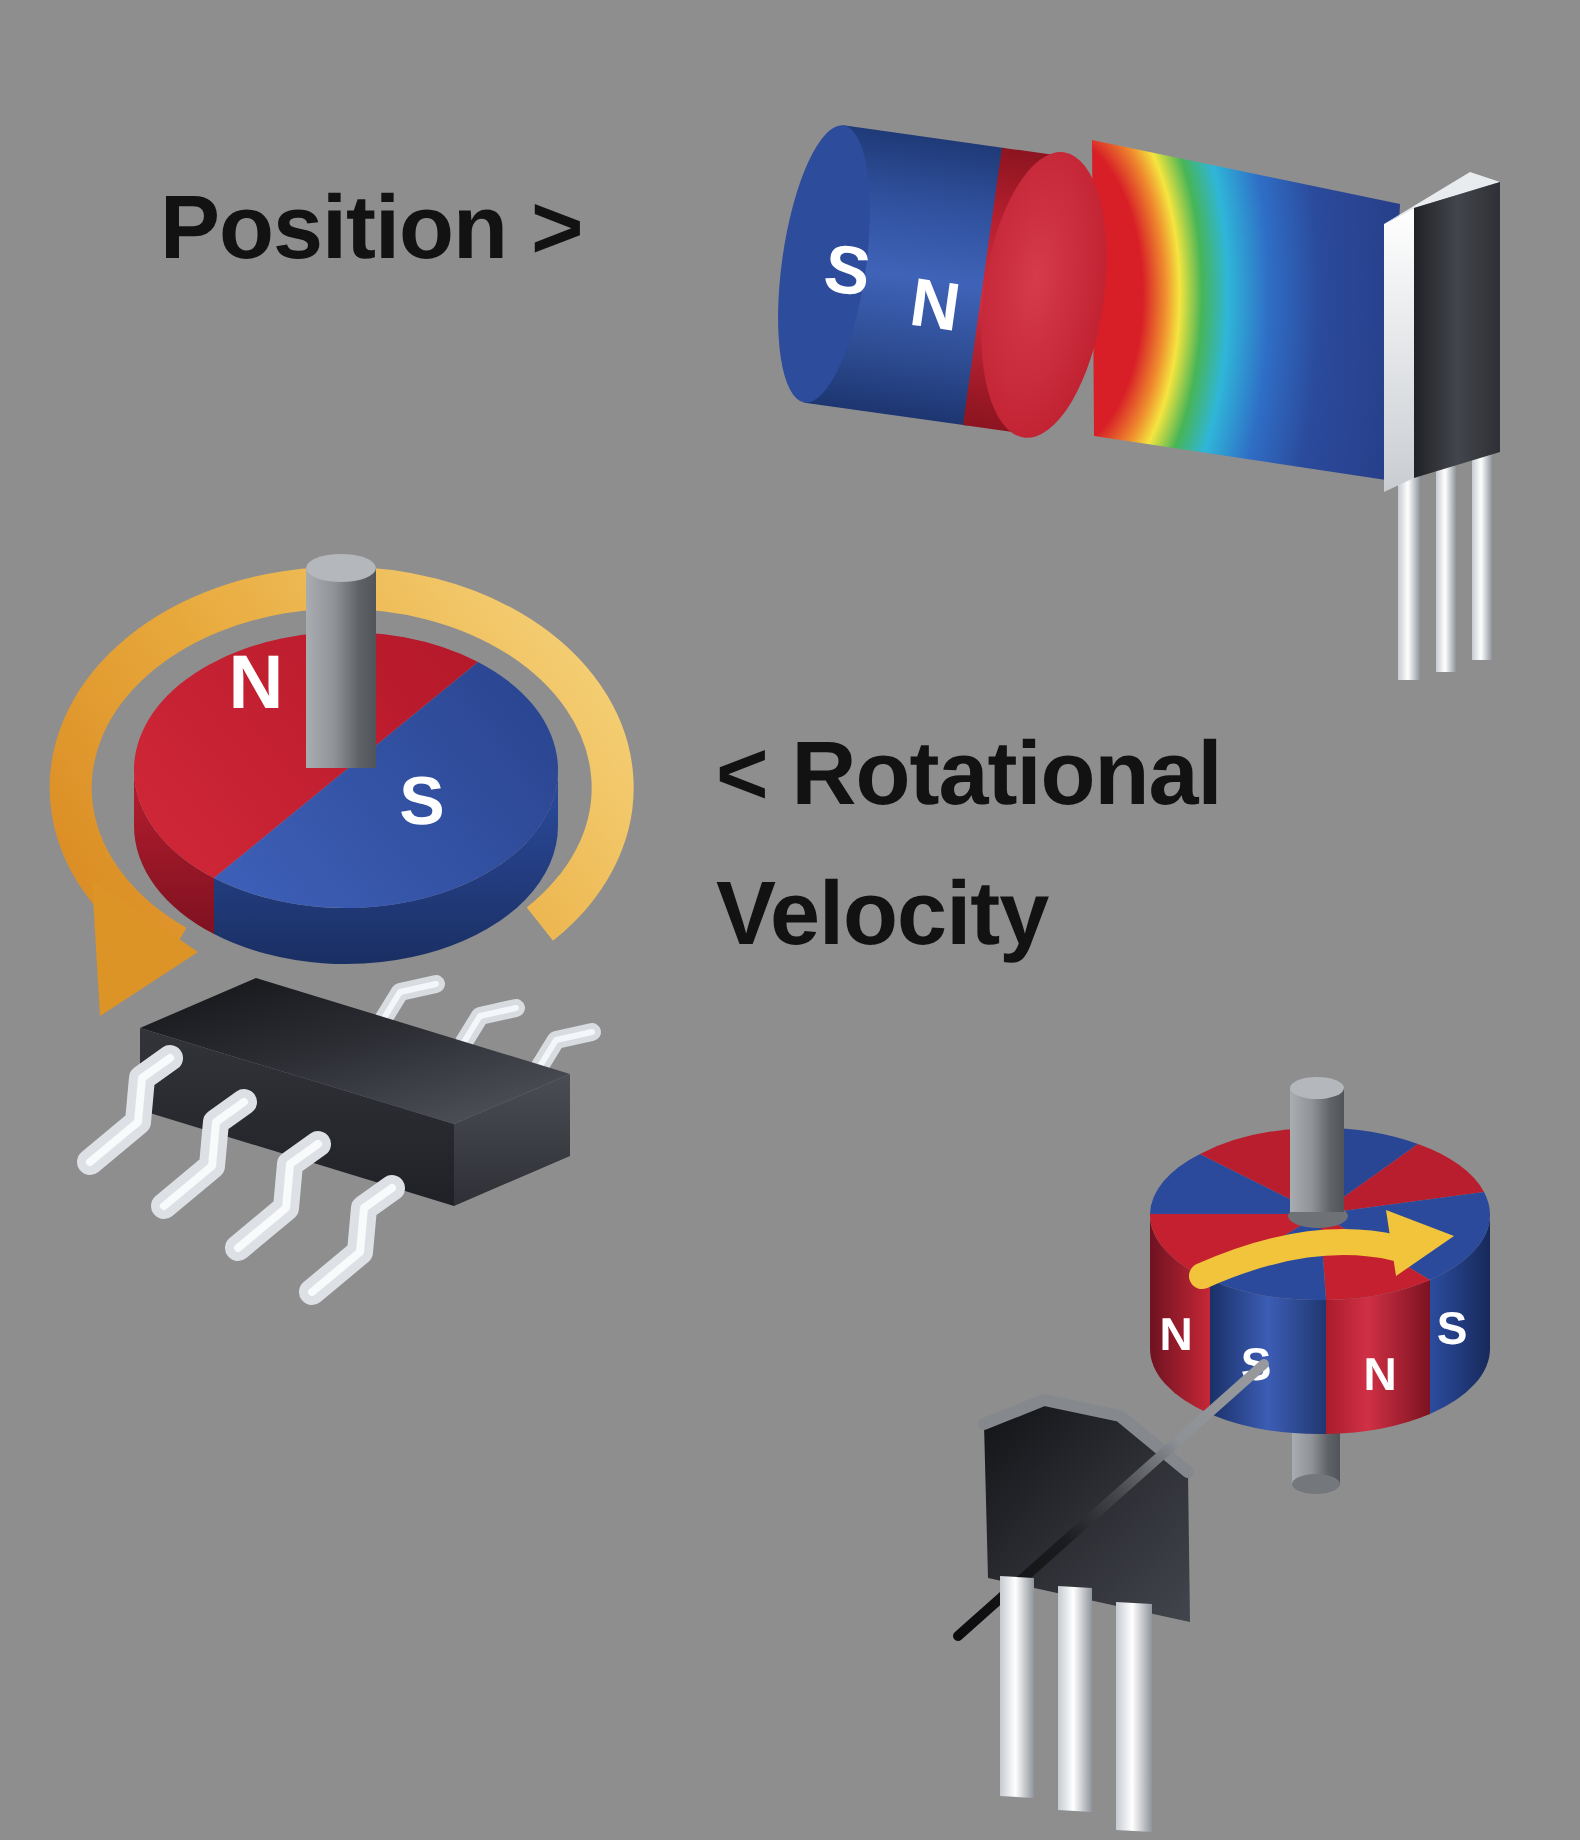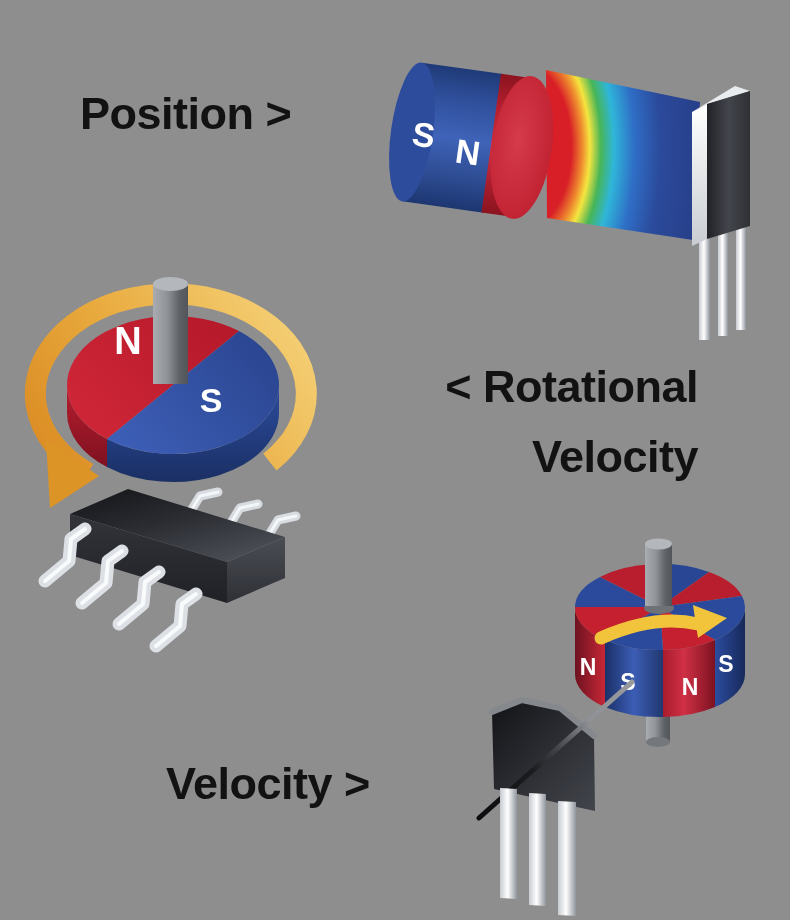--- a/index.html
+++ b/index.html
@@ -12,41 +12,40 @@
   .stage{position:absolute;inset:0;width:643px;height:920px;margin-top:12px;}
   .caption{
     position:absolute;
     font-weight:700;
     font-size:45px;
     line-height:52px;
     color:#121212;
     letter-spacing:-0.5px;
     white-space:nowrap;
   }
-  .caption.multiline{white-space:normal;text-align:right;line-height:70px;}
+  .caption.multiline{white-space:normal;text-align:left;line-height:70px;}
   svg{position:absolute;display:block;}
   svg text{
     font-family:"Liberation Sans","DejaVu Sans",sans-serif;
     font-weight:700;
     fill:#ffffff;
   }
 </style>
 </head>
 <body style="background: rgb(142, 142, 142);">
 
 <div class="stage">
 
   <div class="caption" style="left:80px;top:76px;">Position &gt;</div>
 
   <div class="caption multiline" style="left:358px;top:340px;width:340px;">
     <div>&lt; Rotational</div>
     <div>Velocity</div>
   </div>
 
-  <div class="caption" style="left:166px;top:746px;">Velocity &gt;</div>
 
   <svg style="left:380px;top:20px;" width="390" height="325" viewBox="380 20 390 325">
     <defs>
       <radialGradient id="fanGrad" gradientUnits="userSpaceOnUse" cx="527" cy="135" r="185" gradientTransform="translate(527,135) scale(1,1.8) translate(-527,-135)">
         <stop offset="0" stop-color="#d81f27"></stop>
         <stop offset="0.24" stop-color="#d81f27"></stop>
         <stop offset="0.30" stop-color="#ef8c2e"></stop>
         <stop offset="0.34" stop-color="#f5e53f"></stop>
         <stop offset="0.40" stop-color="#47b557"></stop>
         <stop offset="0.47" stop-color="#2fb6d9"></stop>

